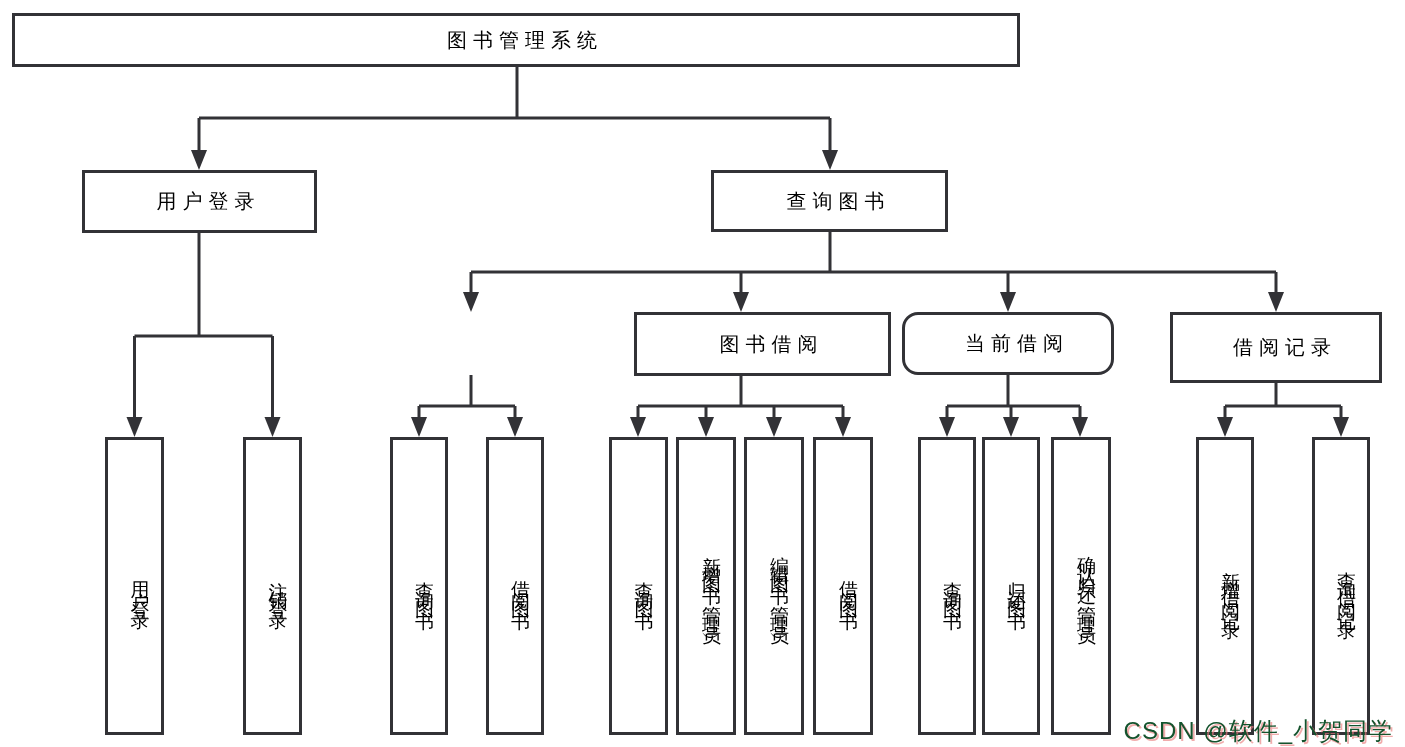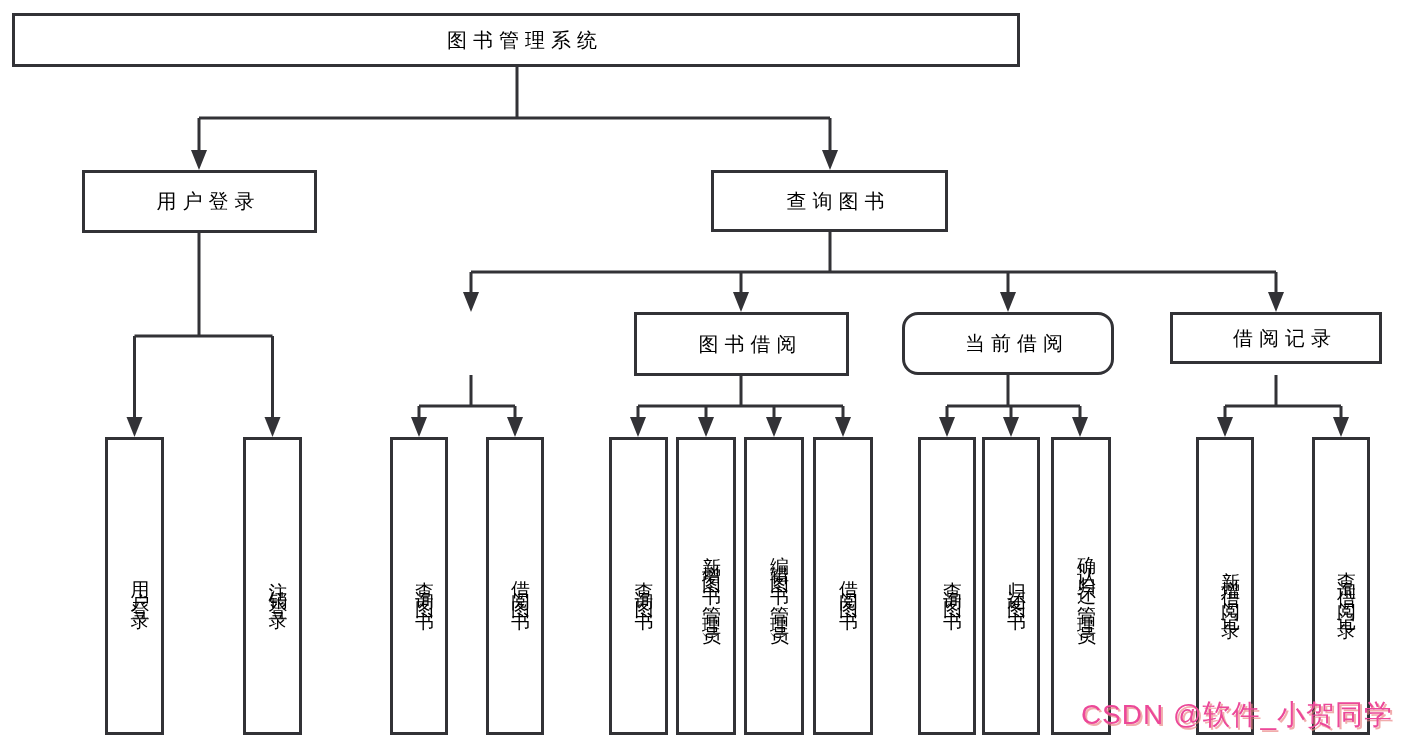--- a/index.html
+++ b/index.html
@@ -32,24 +32,24 @@
     writing-mode: vertical-rl;
     text-orientation: mixed;
     font-size: 19px;
     letter-spacing: 10px;
     line-height: 1;
   }
   .box .lbl { display: block; }
   .watermark {
     position: absolute;
     right: 12px;
-    bottom: 13px;
-    font-size: 28px;
+    bottom: 0;
+    font-size: 24px;
     letter-spacing: 1px;
-    color: #ec4899;
+    color: #14532d;
     text-shadow: 2px 2px 0 rgba(233, 128, 128, 0.65);
     white-space: nowrap;
     pointer-events: none;
   }
 </style>
 </head>
 <body>
 
 <div class="stage">
 
@@ -107,27 +107,27 @@
     <span class="lbl">图书管理系统</span>
   </div>
 
   <div class="box h" style="left:82px; top:170px; width:235px; height:63px;">
     <span class="lbl">用户登录</span>
   </div>
   <div class="box h" style="left:711px; top:170px; width:237px; height:62px;">
     <span class="lbl">查询图书</span>
   </div>
 
-  <div class="box h" style="left:634px; top:312px; width:215px; height:64px;">
+  <div class="box h" style="left:634px; top:312px; width:257px; height:64px;">
     <span class="lbl">图书借阅</span>
   </div>
   <div class="box h" style="left:902px; top:312px; width:212px; height:63px;border-radius:16px;">
     <span class="lbl">当前借阅</span>
   </div>
-  <div class="box h" style="left:1170px; top:312px; width:212px; height:52px;align-items:center;">
+  <div class="box h" style="left:1170px; top:312px; width:212px; height:71px;align-items:center;">
     <span class="lbl">借阅记录</span>
   </div>
 
   <div class="box v" style="left:105px; top:437px; width:59px; height:298px;">
     <span class="lbl">用户登录</span>
   </div>
   <div class="box v" style="left:243px; top:437px; width:59px; height:298px;">
     <span class="lbl">注销登录</span>
   </div>
 

